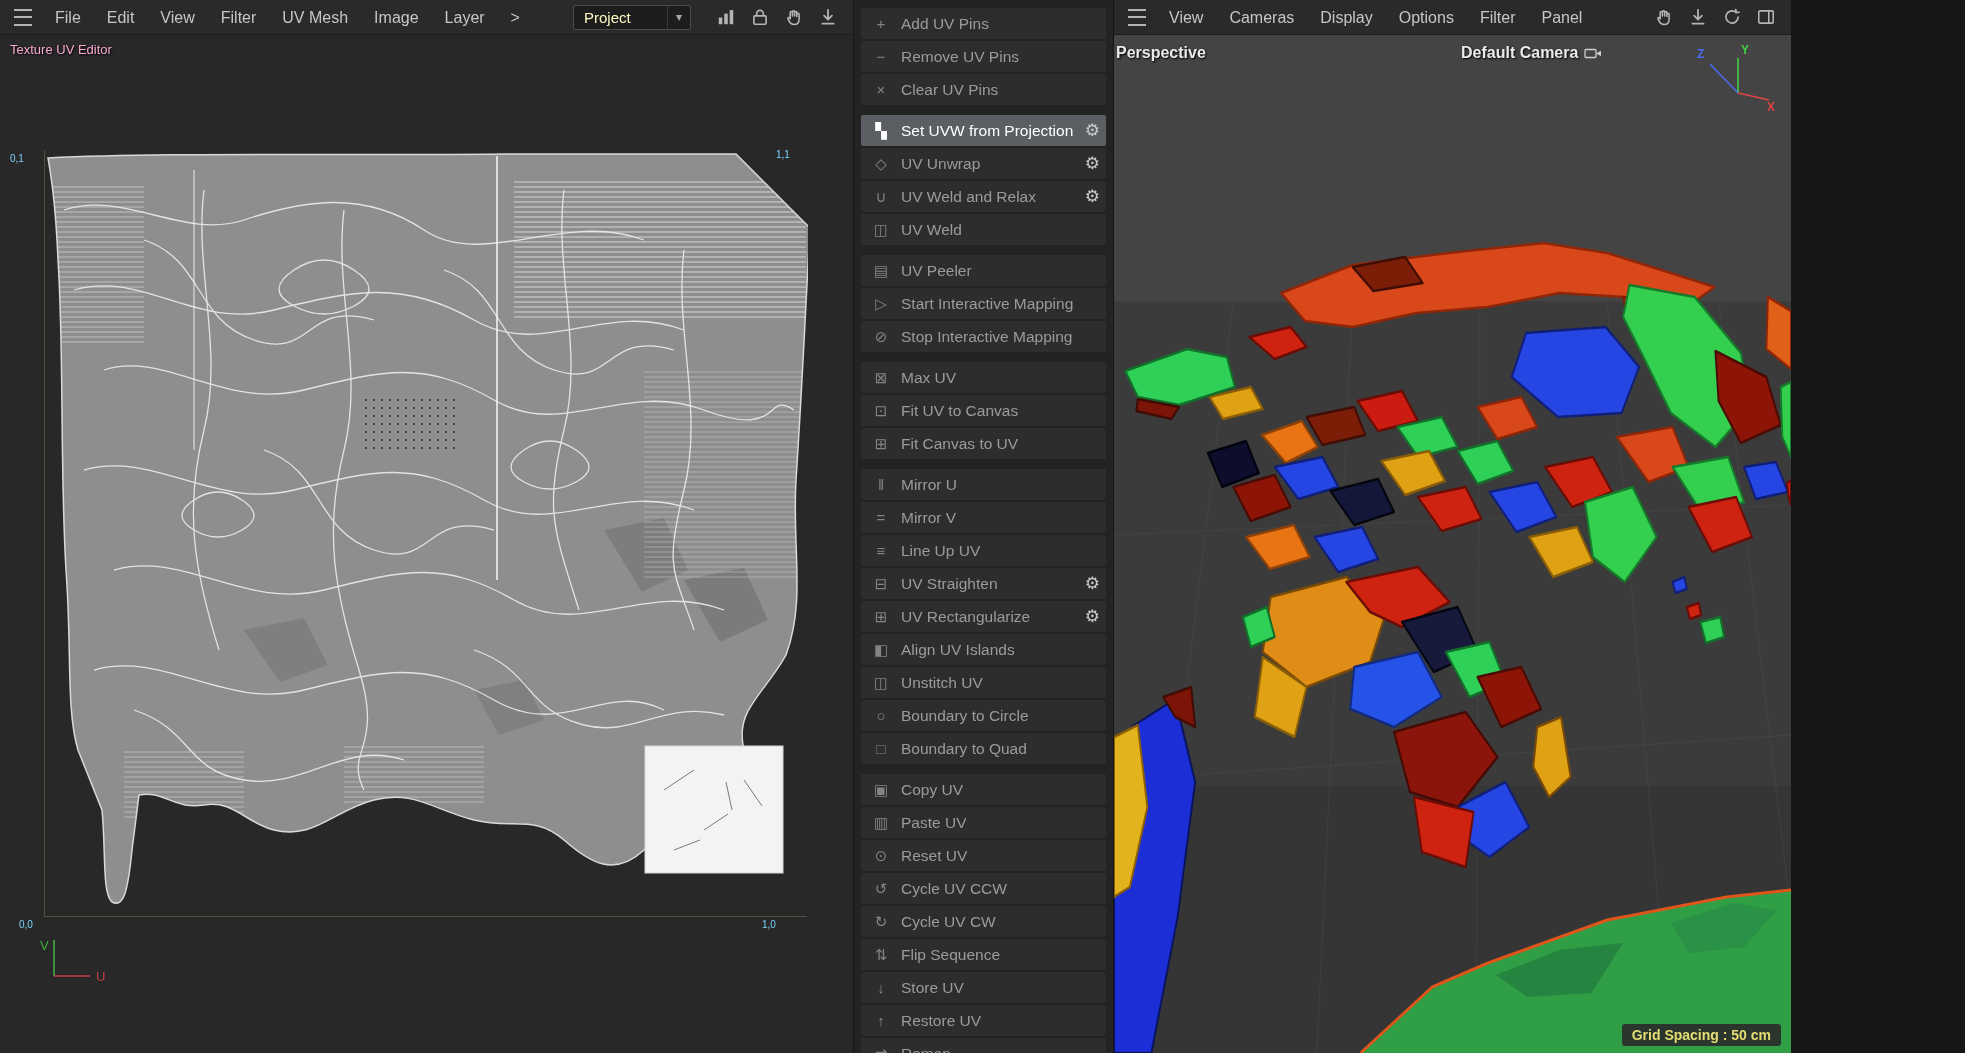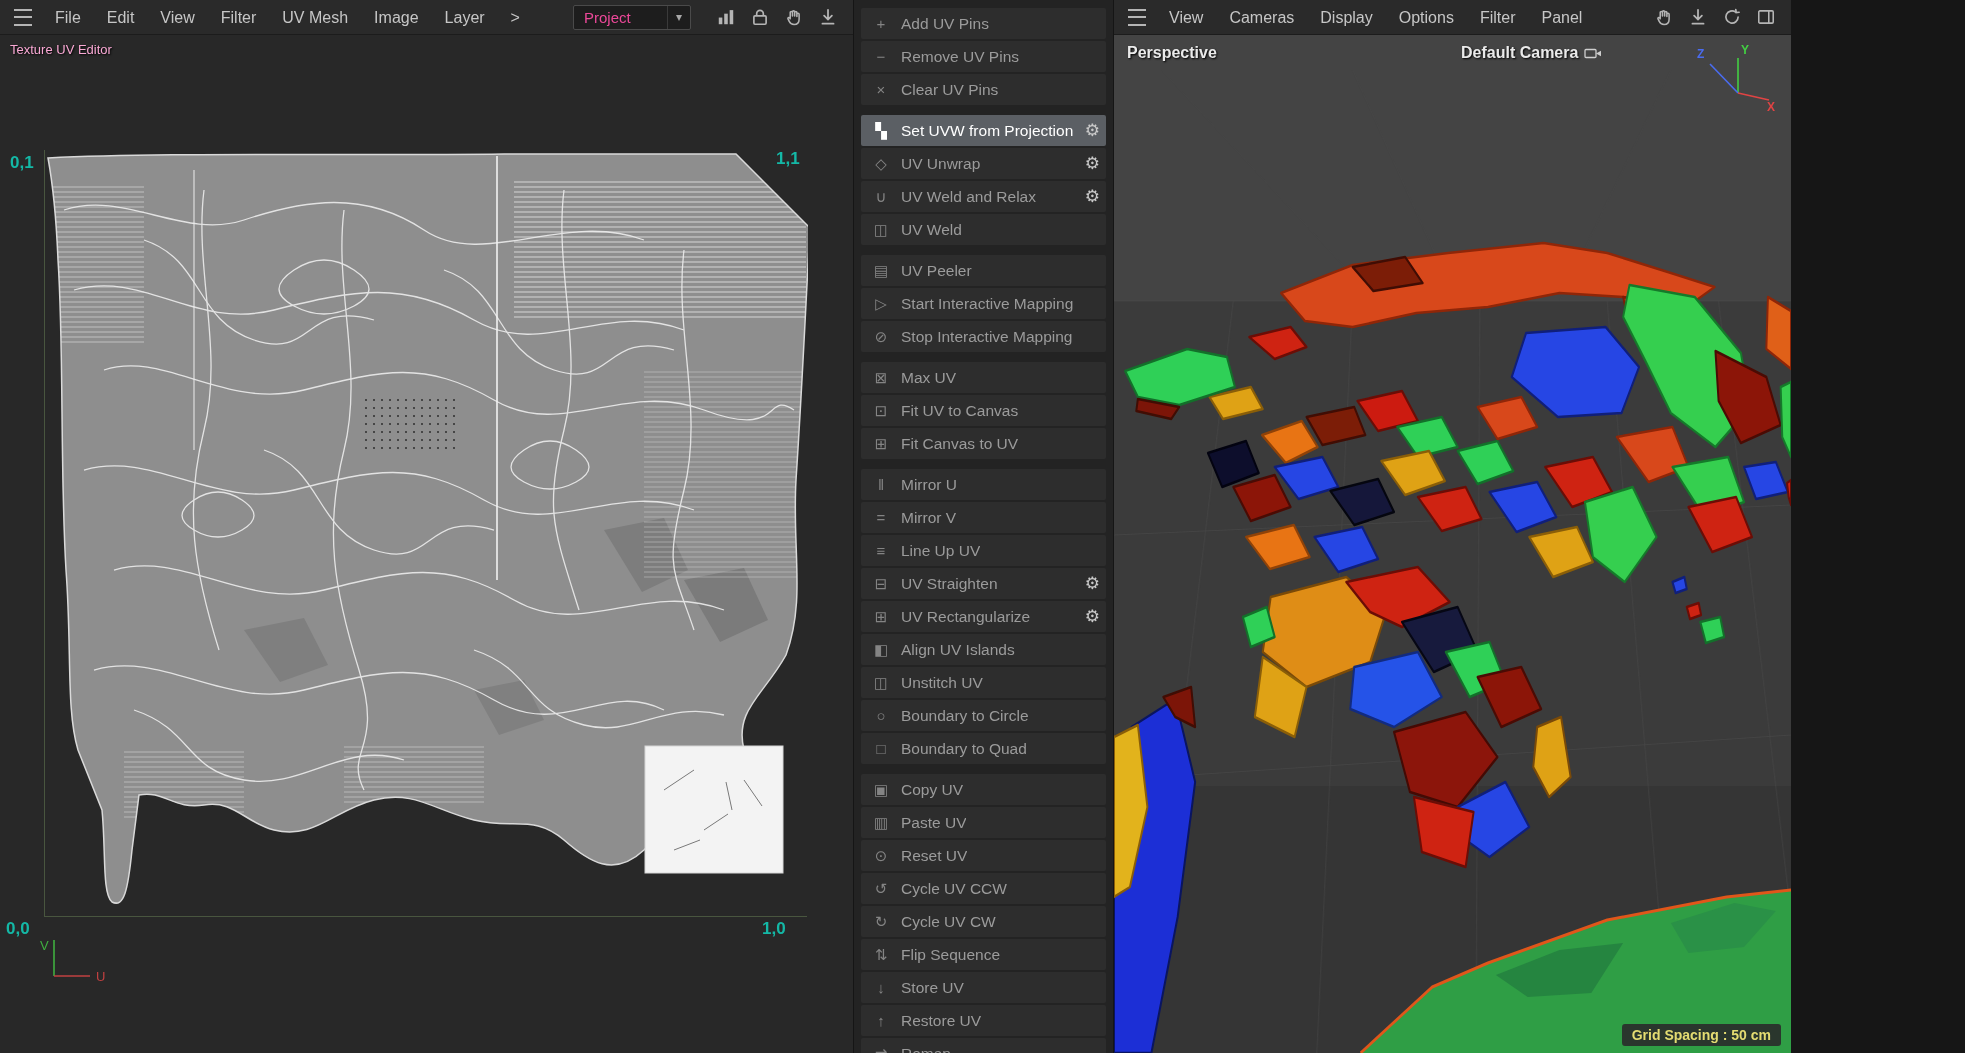--- a/index.html
+++ b/index.html
@@ -15,21 +15,21 @@
   .hamburger::after{content:"";position:absolute;left:0;right:0;top:50%;margin-top:-1px;height:2px;background:#b5b5b5;}
   .tb-icon{width:30px;height:26px;display:flex;align-items:center;justify-content:center;}
   .tb-icon svg{width:20px;height:20px;}
   .toolbar-icons{display:flex;gap:4px;margin-left:10px;margin-right:2px;}
 
   
   #uv-panel{width:853px;flex:0 0 853px;display:flex;flex-direction:column;background:#272727;}
   .uv-canvas{flex:1;position:relative;background:#282828;overflow:hidden;}
   .panel-title{position:absolute;left:10px;top:7px;font-size:13px;color:#f9a8d4;
                text-shadow:1px 1px 2px #000;z-index:5;}
-  .corner-label{position:absolute;font-size:17px;color:#14b8a6;z-index:4;font-weight:bold;}
+  .corner-label{position:absolute;font-size:10px;color:#7dd3fc;z-index:4;}
   .axis-line-v{position:absolute;left:44px;top:115px;width:1px;height:767px;background:#49563f;}
   .axis-line-h{position:absolute;left:44px;top:881px;width:763px;height:1px;background:#49563f;}
   #uv-map-svg{position:absolute;left:44px;top:115px;}
   #uv-axis-svg{position:absolute;left:36px;top:893px;}
   .uv-footer{flex:0 0 28px;background:#2c2c2c;border-top:1px solid #1e1e1e;display:flex;align-items:center;
              padding-left:12px;font-size:15px;color:#bdbdbd;}
 
   
   #command-panel{width:261px;flex:0 0 261px;background:#232323;border-left:1px solid #151515;
                  border-right:1px solid #151515;padding:8px 7px 0 7px;box-sizing:border-box;overflow:hidden;}
@@ -41,21 +41,21 @@
   .cmd-row .gear{margin-left:auto;color:#c9c9c9;font-size:17px;padding-left:6px;}
   .cmd-row.selected{background:#5b5f64;color:#ffffff;}
   .cmd-row.selected .glyph{color:#ffffff;}
 
   
   #viewport-panel{flex:1;display:flex;flex-direction:column;min-width:0;}
   .vp-canvas{flex:1;position:relative;background:#424242;overflow:hidden;}
   #world-svg{position:absolute;inset:0;width:100%;height:100%;}
   .vp-label{position:absolute;top:9px;font-size:16px;font-weight:bold;color:#eaeaea;
             text-shadow:1px 1px 2px #000;z-index:5;display:flex;align-items:center;gap:6px;}
-  #vp-label-view{left:13px;}
+  #vp-label-view{left:2px;}
   #vp-label-camera{left:347px;}
   #gizmo-svg{position:absolute;top:6px;right:16px;z-index:5;}
   .grid-badge{position:absolute;right:10px;bottom:7px;background:rgba(42,42,42,0.9);border-radius:3px;
               padding:3px 10px;font-size:14px;font-weight:bold;color:#e4dc72;z-index:5;}
 </style>
 </head>
 <body>
 
 <div id="app">
 
@@ -68,21 +68,21 @@
           <div class="menu-item">View</div>
           <div class="menu-item">Filter</div>
           <div class="menu-item">UV Mesh</div>
           <div class="menu-item">Image</div>
           <div class="menu-item">Layer</div>
           <div class="menu-item">&gt;</div>
         </div>
 
       <div style="display:flex;align-items:center;margin-left:auto;margin-right:10px;height:25px;width:118px;
                   background:#1d1d1d;border:1px solid #4a4a4a;border-radius:2px;box-sizing:border-box;">
-        <span style="padding-left:10px;font-size:15px;color:#ec4899;">Project</span>
+        <span style="padding-left:10px;font-size:15px;color:#fef9c3;">Project</span>
         <span style="margin-left:auto;width:22px;text-align:center;color:#a8a8a8;font-size:12px;border-left:1px solid #3a3a3a;line-height:23px;">▾</span>
       </div>
 
       <div class="toolbar-icons">
         <span class="tb-icon">
           <svg viewBox="0 0 18 18">
               <rect x="2.5" y="9.5" width="3.2" height="6" fill="#b5b5b5"></rect>
               <rect x="7.4" y="6" width="3.2" height="9.5" fill="#b5b5b5"></rect>
               <rect x="12.3" y="2.8" width="3.2" height="12.7" fill="#b5b5b5"></rect>
             </svg>
@@ -104,21 +104,21 @@
             </svg>
         </span>
       </div>
     </header>
 
     <div class="uv-canvas">
       <div class="panel-title">Texture UV Editor</div>
 
       <div class="corner-label" style="left:10px;top:118px;">0,1</div>
       <div class="corner-label" style="left:776px;top:114px;">1,1</div>
-      <div class="corner-label" style="left:6px;top:884px;">0,0</div>
+      <div class="corner-label" style="left:19px;top:884px;">0,0</div>
       <div class="corner-label" style="left:762px;top:884px;">1,0</div>
 
       <div class="axis-line-v"></div>
       <div class="axis-line-h"></div>
 
       <svg id="uv-map-svg" width="764" height="768" viewBox="0 0 764 768">
         <defs>
           <pattern id="hhatch" width="7" height="5" patternUnits="userSpaceOnUse">
             <line x1="0" y1="2" x2="7" y2="2" stroke="#e2e2e2" stroke-width="1"></line>
           </pattern>

